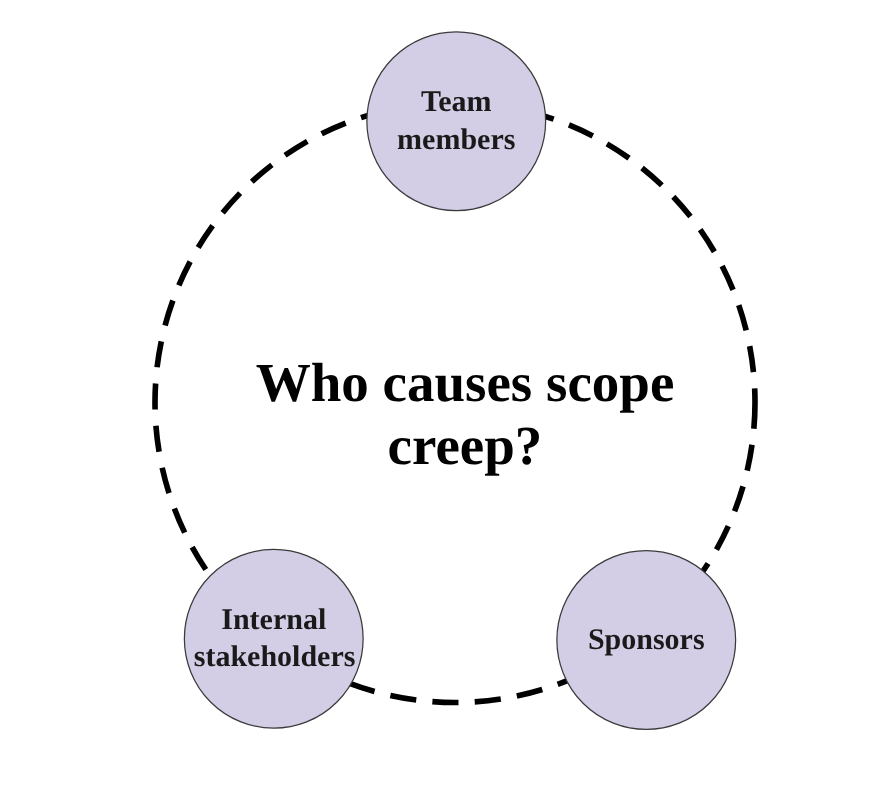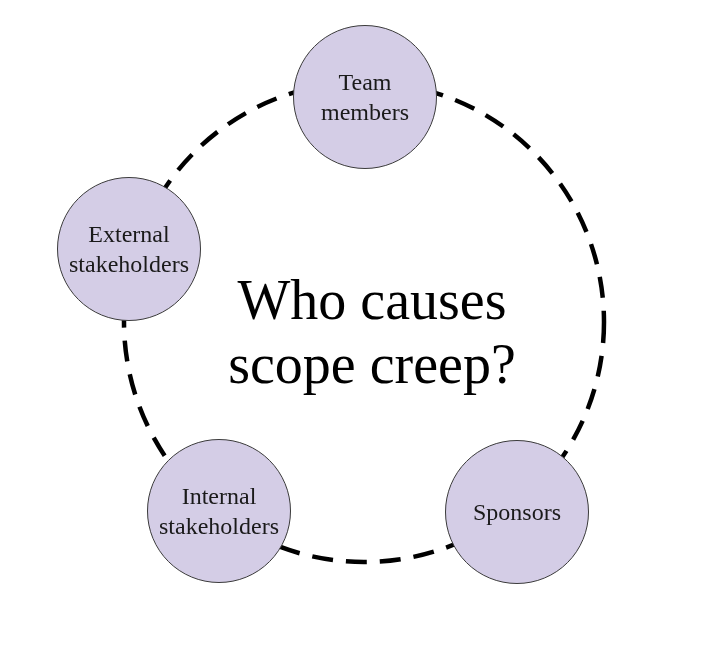--- a/index.html
+++ b/index.html
@@ -14,20 +14,21 @@
   html, body {
     width: 714px; height: 647px;
     background: var(--background);
     font-family: "Liberation Serif", "DejaVu Serif", serif;
     overflow: hidden;
   }
   .canvas {
     position: relative;
     width: 714px; height: 647px;
     background: var(--background);
+    font-weight: bold;
   }
   .ring-layer {
     position: absolute;
     left: 0; top: 0;
     width: 714px; height: 647px;
     z-index: 1;
   }
   .ring-circle {
     fill: none;
     stroke: var(--connector);
@@ -58,21 +59,21 @@
   .node-users               { left: 523px; top: 176px; }
   .node-sponsors            { left: 445px; top: 440px; }
   .node-internal-stakeholders { left: 147px; top: 439px; }
   .node-external-stakeholders { left: 57px;  top: 177px; }
   .title {
     position: absolute;
     left: 372px; top: 332px;
     transform: translate(-50%, -50%);
     width: 345px;
     text-align: center;
-    font-size: 56px;
+    font-size: 44px;
     line-height: 1.15;
     color: var(--title-text);
     z-index: 3;
   }
 </style>
 </head>
 <body>
 
 <div class="canvas">
 
@@ -86,19 +87,16 @@
 
 
   <div class="node node-internal-stakeholders">
     <span class="node-label">Internal stakeholders</span>
   </div>
 
   <div class="node node-sponsors">
     <span class="node-label">Sponsors</span>
   </div>
 
-  <div class="node node-external-stakeholders">
-    <span class="node-label">External stakeholders</span>
-  </div>
 
   <div class="title">Who causes scope creep?</div>
 
 </div>
 
 </body></html>

